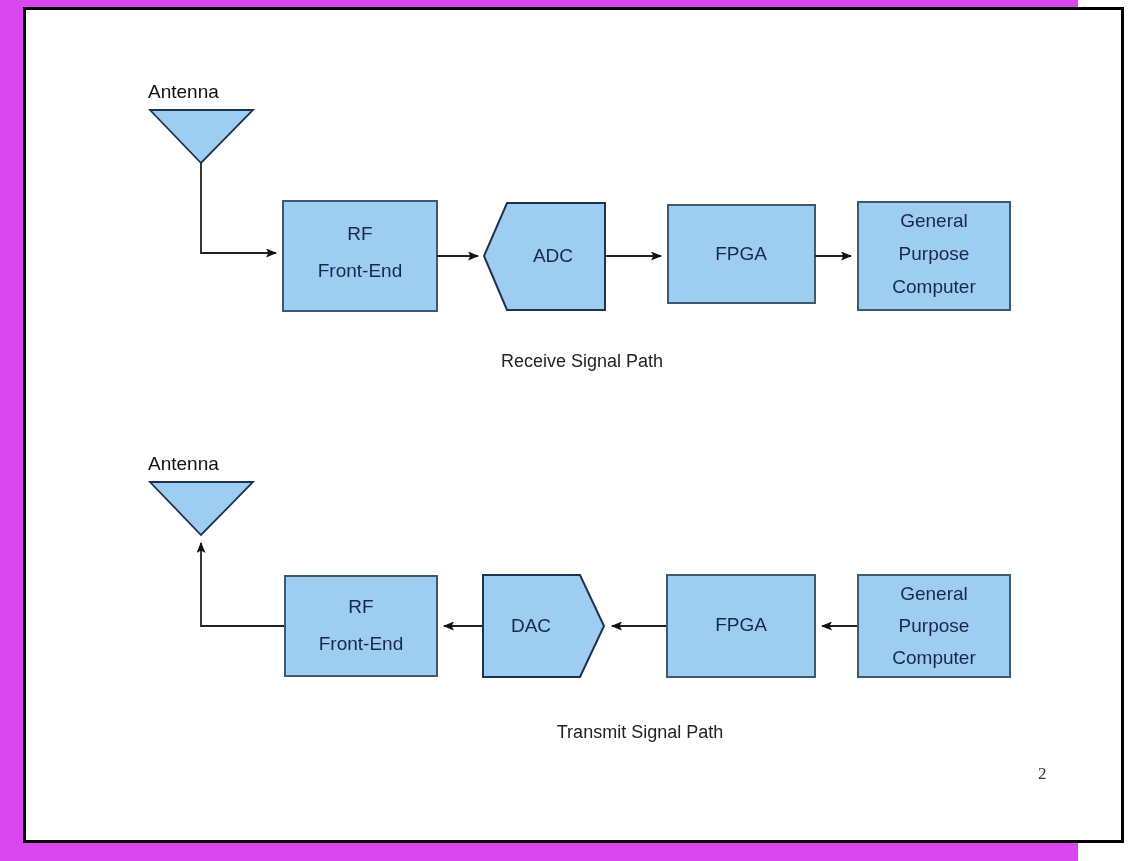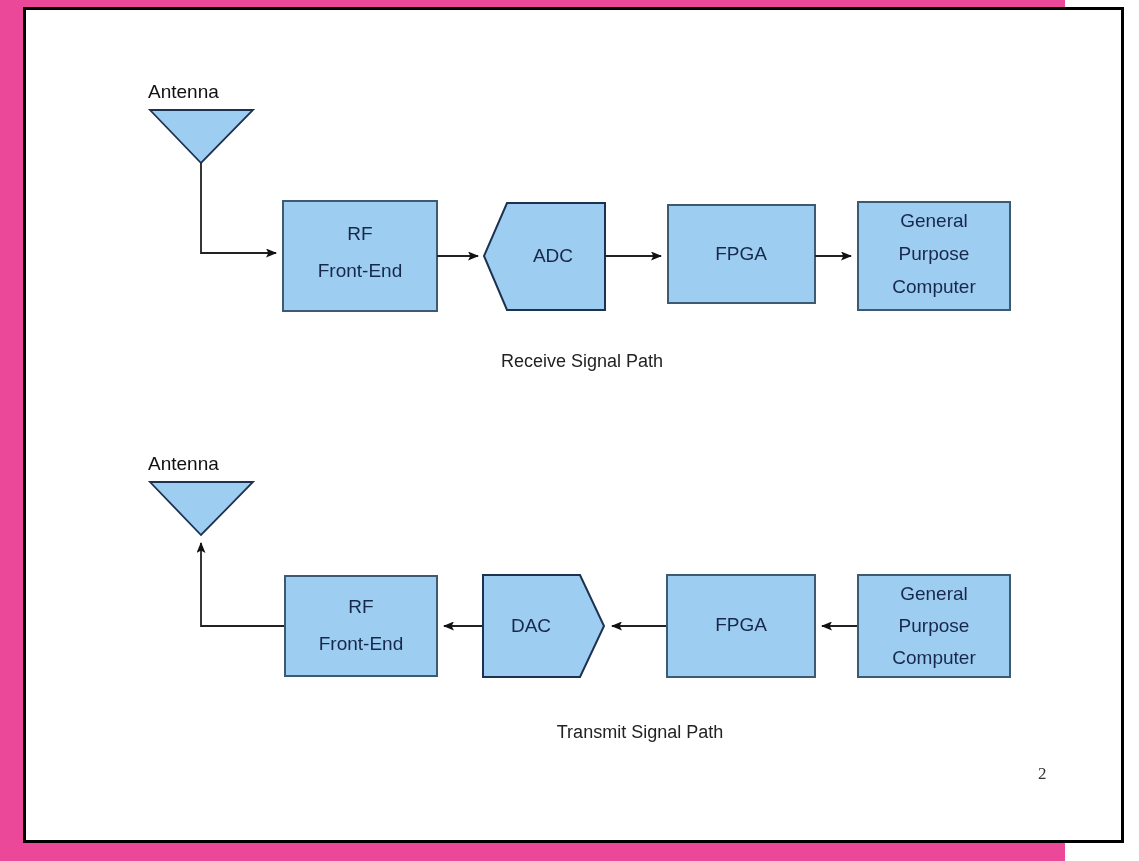--- a/index.html
+++ b/index.html
@@ -10,21 +10,22 @@
   body {
     width: 1139px;
     height: 861px;
     font-family: "Liberation Sans", sans-serif;
     overflow: hidden;
   }
   #page {
     position: relative;
     width: 1065px;
     height: 861px;
-    background: #ec4899;
+    background: #d946ef;
+    padding-left: 13px;
   }
   #page-border {
     position: absolute;
     left: 23px;
     top: 7px;
     width: 1101px;
     height: 836px;
     border: 3px solid #000000;
     box-sizing: border-box;
     background: #ffffff;

